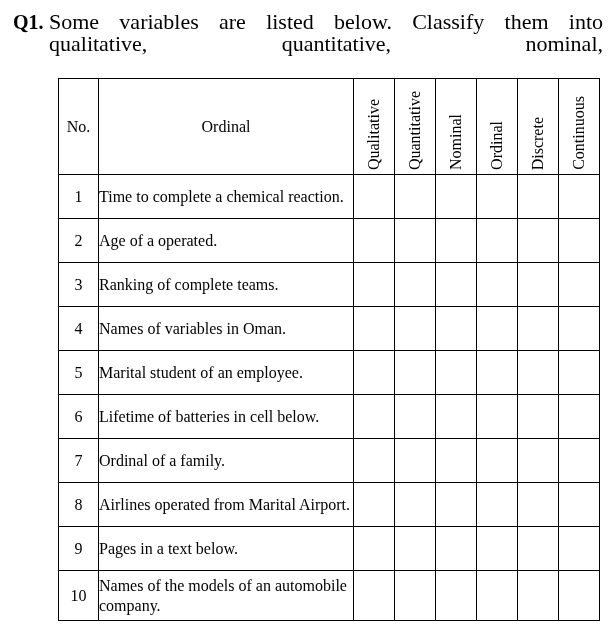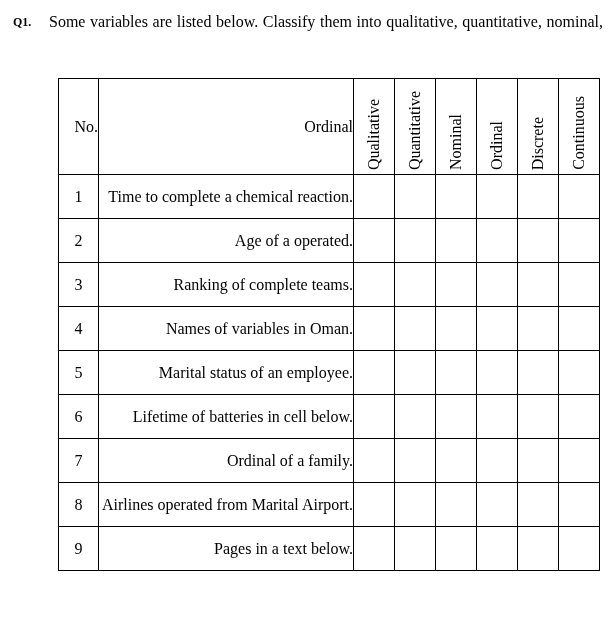--- a/index.html
+++ b/index.html
@@ -9,25 +9,25 @@
     background: #ffffff;
     color: #000000;
     font-family: "Liberation Serif", serif;
     position: relative;
     overflow: hidden;
   }
 
   
   .question-label {
     position: absolute; left: 13px; top: 11px;
-    font-size: 12px; font-weight: bold; line-height: 22px;
+    font-size: 20px; font-weight: bold; line-height: 22px;
   }
   .question-text {
     position: absolute; left: 49px; top: 11px; width: 554px;
-    font-size: 16px; line-height: 22px;
+    font-size: 22px; line-height: 22px;
   }
   .qline { text-align: justify; }
   .qline.stretch { text-align-last: justify; }
   .b { font-weight: bold; }
 
   
   table.cls {
     position: absolute; left: 58px; top: 78px;
     border-collapse: collapse; table-layout: fixed;
   }
@@ -35,35 +35,35 @@
     border: 1px solid #000000;
     font-size: 16px;
     padding: 0;
     background: #ffffff;
   }
   col.w-no  { width: 40px; }
   col.w-var { width: 255px; }
   col.w-cat { width: 41px; }
 
   tr.hrow td { height: 96px; }
-  td.hno, td.hvar { text-align: right; vertical-align: middle; }
+  td.hno, td.hvar { text-align: center; vertical-align: middle; }
   td.hrot { vertical-align: bottom; text-align: center; padding-bottom: 8px; }
   .vert {
     display: inline-block;
     writing-mode: vertical-rl;
     transform: rotate(180deg);
     white-space: nowrap;
     line-height: 16px;
   }
 
   tr.brow td { height: 44px; }
   tr.brow.last td { height: 50px; }
   td.cno { text-align: center; vertical-align: middle; }
   td.cvar {
-    text-align: right; vertical-align: middle;
+    text-align: left; vertical-align: middle;
     padding: 2px 2px 2px 9px; line-height: 20px;
   }
 </style>
 </head>
 <body>
 
 <div class="question-label">Q1.</div>
 
 <div class="question-text">
   <div class="qline stretch"><span>Some variables are listed below. Classify them into qualitative, quantitative, nominal,</span></div>
@@ -131,21 +131,21 @@
       <td class="ans"></td>
       <td class="ans"></td>
       <td class="ans"></td>
       <td class="ans"></td>
       <td class="ans"></td>
       <td class="ans"></td>
     </tr>
 
     <tr class="brow">
       <td class="cno">5</td>
-      <td class="cvar">Marital status of an employee.</td>
+      <td class="cvar">Marital student of an employee.</td>
       <td class="ans"></td>
       <td class="ans"></td>
       <td class="ans"></td>
       <td class="ans"></td>
       <td class="ans"></td>
       <td class="ans"></td>
     </tr>
 
     <tr class="brow">
       <td class="cno">6</td>
@@ -184,14 +184,24 @@
       <td class="cno">9</td>
       <td class="cvar">Pages in a text below.</td>
       <td class="ans"></td>
       <td class="ans"></td>
       <td class="ans"></td>
       <td class="ans"></td>
       <td class="ans"></td>
       <td class="ans"></td>
     </tr>
 
+    <tr class="brow last">
+      <td class="cno">10</td>
+      <td class="cvar">Names of the models of an automobile company.</td>
+      <td class="ans"></td>
+      <td class="ans"></td>
+      <td class="ans"></td>
+      <td class="ans"></td>
+      <td class="ans"></td>
+      <td class="ans"></td>
+    </tr>
   </tbody>
 </table>
 
 </body></html>

